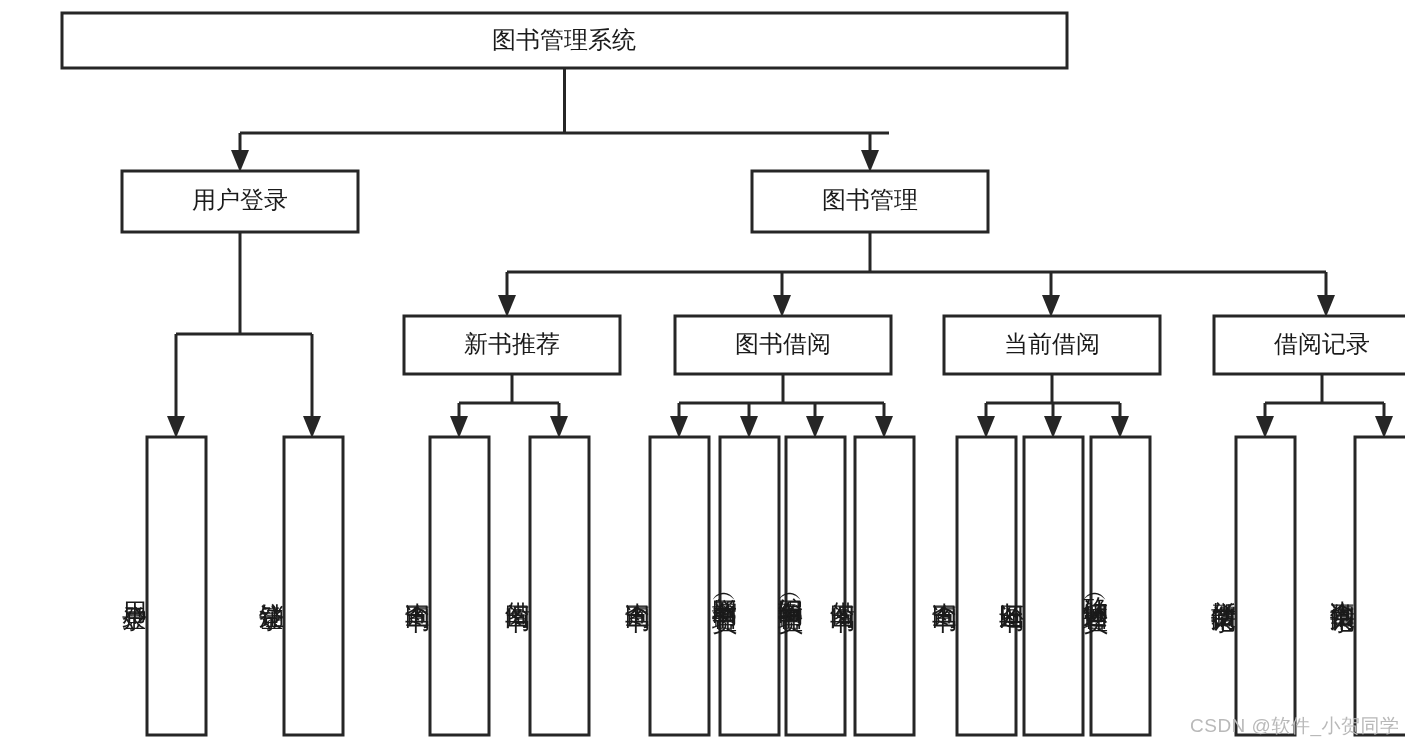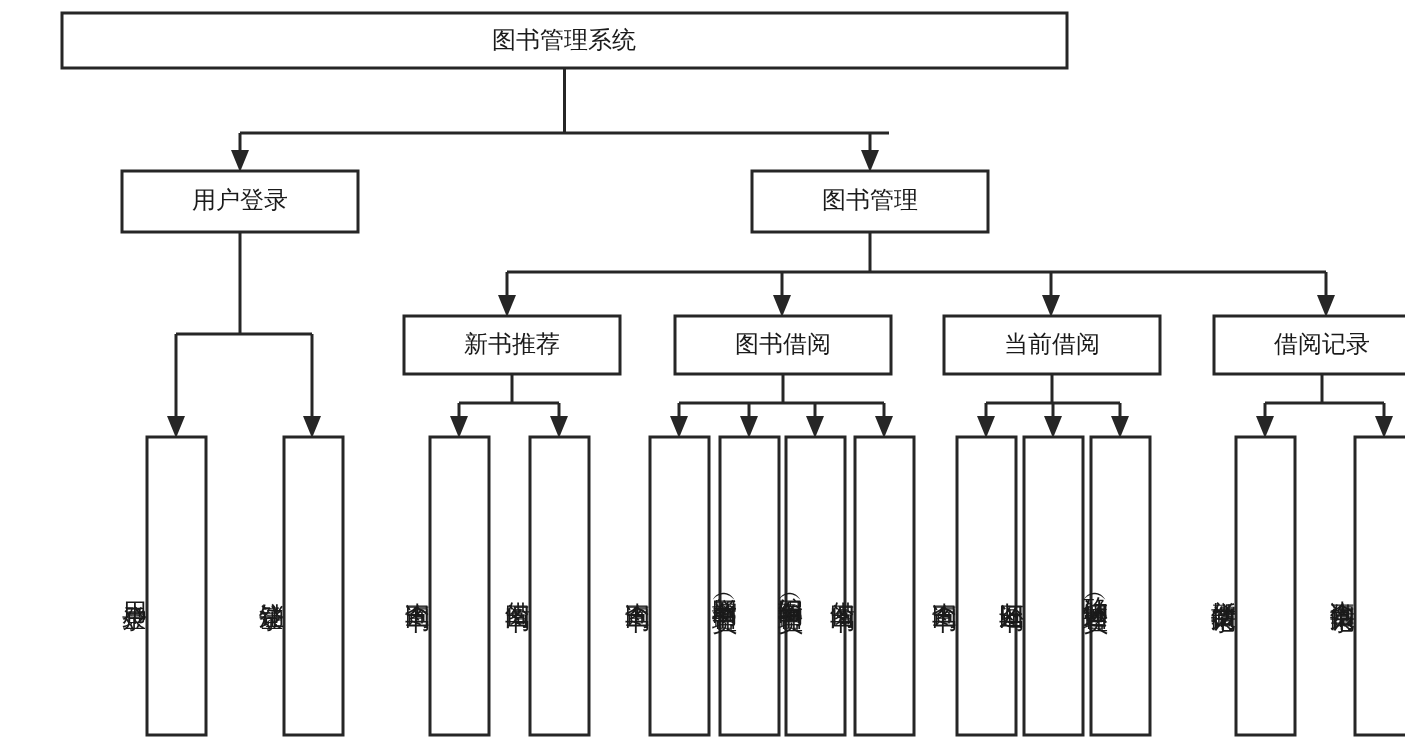--- a/index.html
+++ b/index.html
@@ -201,14 +201,15 @@
   <div class="vlabel" style="left:608px; top:437px; width:59px; height:298px;">查询图书</div>
   <div class="vlabel" style="left:678px; top:441px; width:59px; height:290px; align-items:flex-start;">新增图书（管理员）</div>
   <div class="vlabel" style="left:744px; top:441px; width:59px; height:290px; align-items:flex-start;">编辑图书（管理员）</div>
   <div class="vlabel" style="left:813px; top:437px; width:59px; height:298px;">借阅图书</div>
   <div class="vlabel" style="left:915px; top:437px; width:59px; height:298px;">查询图书</div>
   <div class="vlabel" style="left:982px; top:437px; width:59px; height:298px;">归还图书</div>
   <div class="vlabel" style="left:1049px; top:441px; width:59px; height:290px; align-items:flex-start;">确认归还（管理员）</div>
   <div class="vlabel" style="left:1194px; top:437px; width:59px; height:298px;">新增借阅记录</div>
   <div class="vlabel" style="left:1313px; top:437px; width:59px; height:298px;">查询借阅记录</div>
 
+  <div class="watermark">CSDN @软件_小贺同学</div>
 
 </div>
 
 </body></html>

